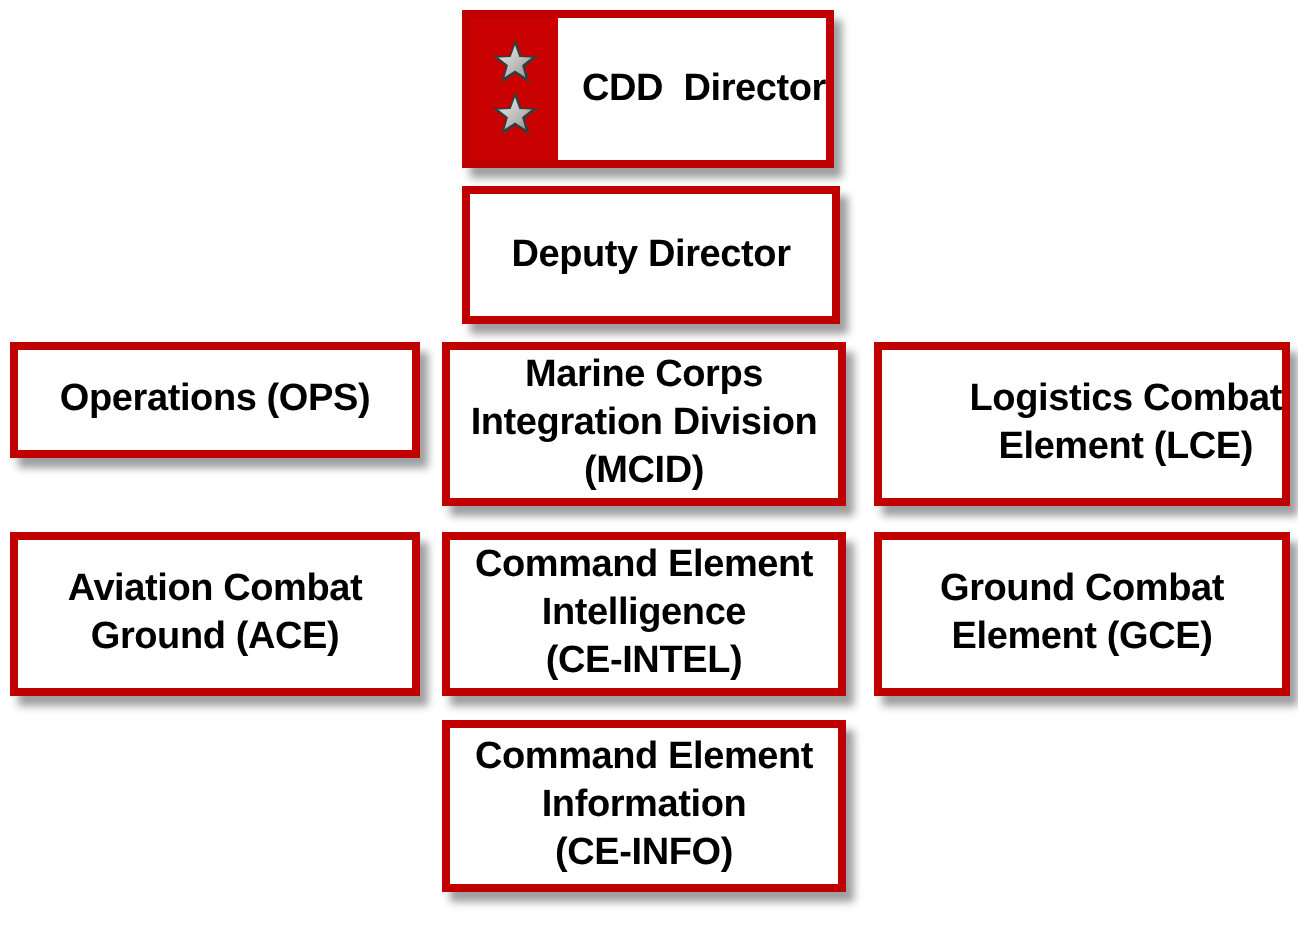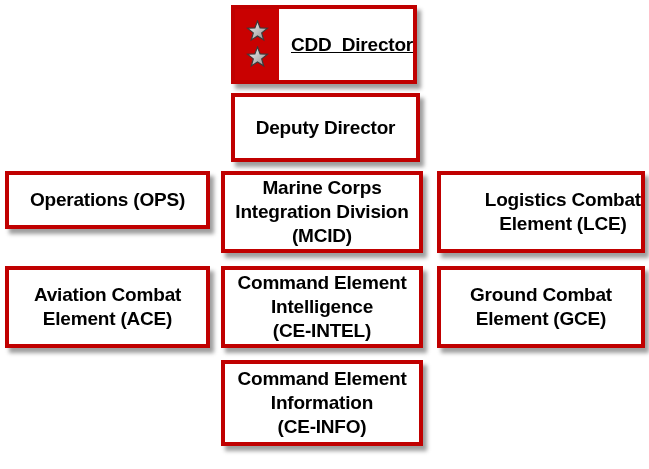--- a/index.html
+++ b/index.html
@@ -54,21 +54,20 @@
     background: #C90101;
     display: flex;
     flex-direction: column;
     align-items: center;
     justify-content: center;
     gap: 3px;
   }
   .box-cdd .obox-label {
     flex: 1;
     margin-left: 56px;
-    text-decoration: underline;
   }
   .star-svg { display: block; }
 </style>
 </head>
 <body>
 
 <div class="canvas">
 
   <div class="obox box-cdd">
     <div class="flag-band">
@@ -101,21 +100,21 @@
 Integration Division
 (MCID)</div>
   </div>
   <div class="obox box-lce">
     <div class="obox-label">Logistics Combat
 Element (LCE)</div>
   </div>
 
   <div class="obox box-ace">
     <div class="obox-label">Aviation Combat
-Element (ACE)</div>
+Ground (ACE)</div>
   </div>
   <div class="obox box-intel">
     <div class="obox-label">Command Element
 Intelligence
 (CE-INTEL)</div>
   </div>
   <div class="obox box-gce">
     <div class="obox-label">Ground Combat
 Element (GCE)</div>
   </div>

